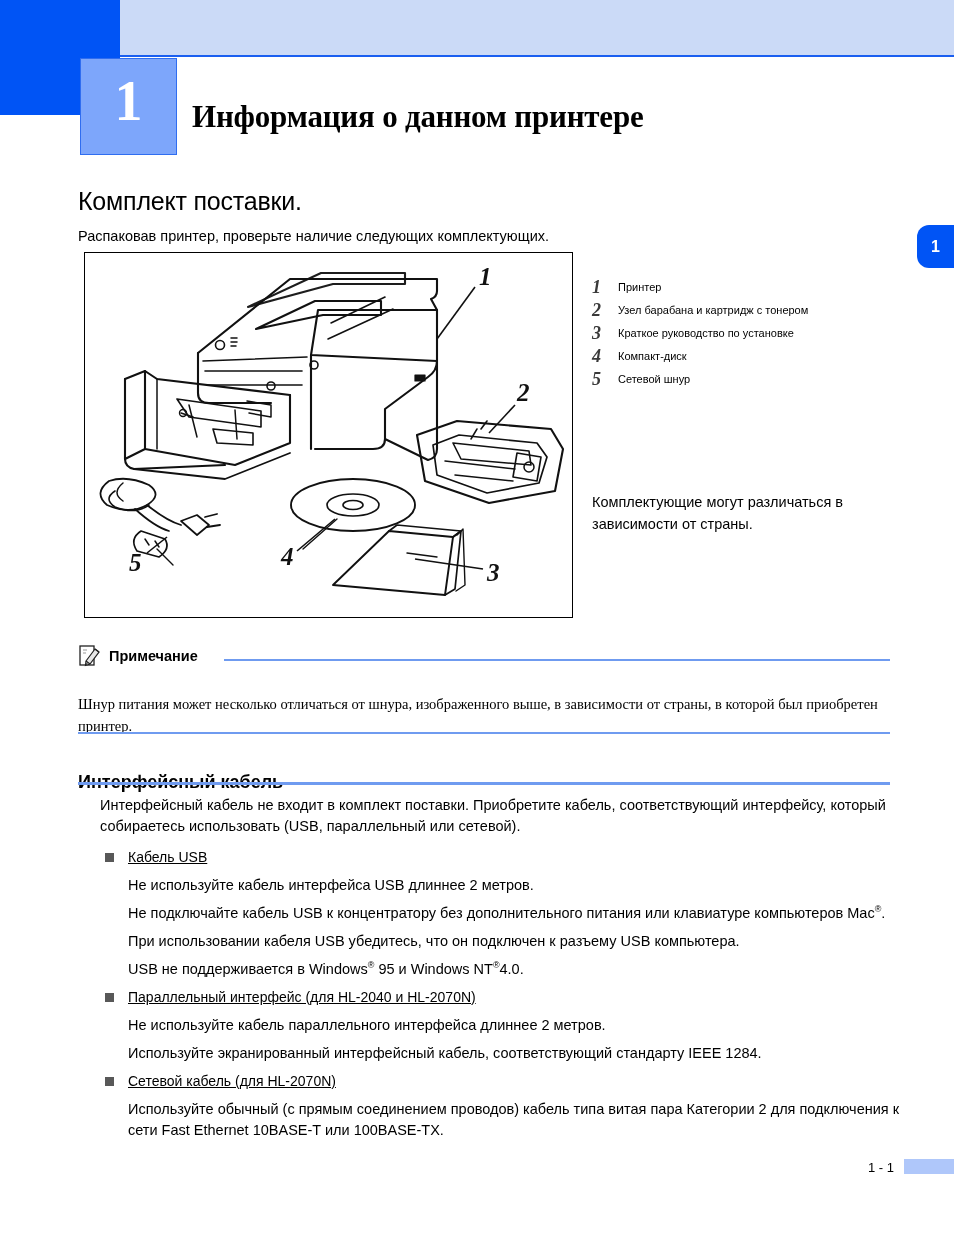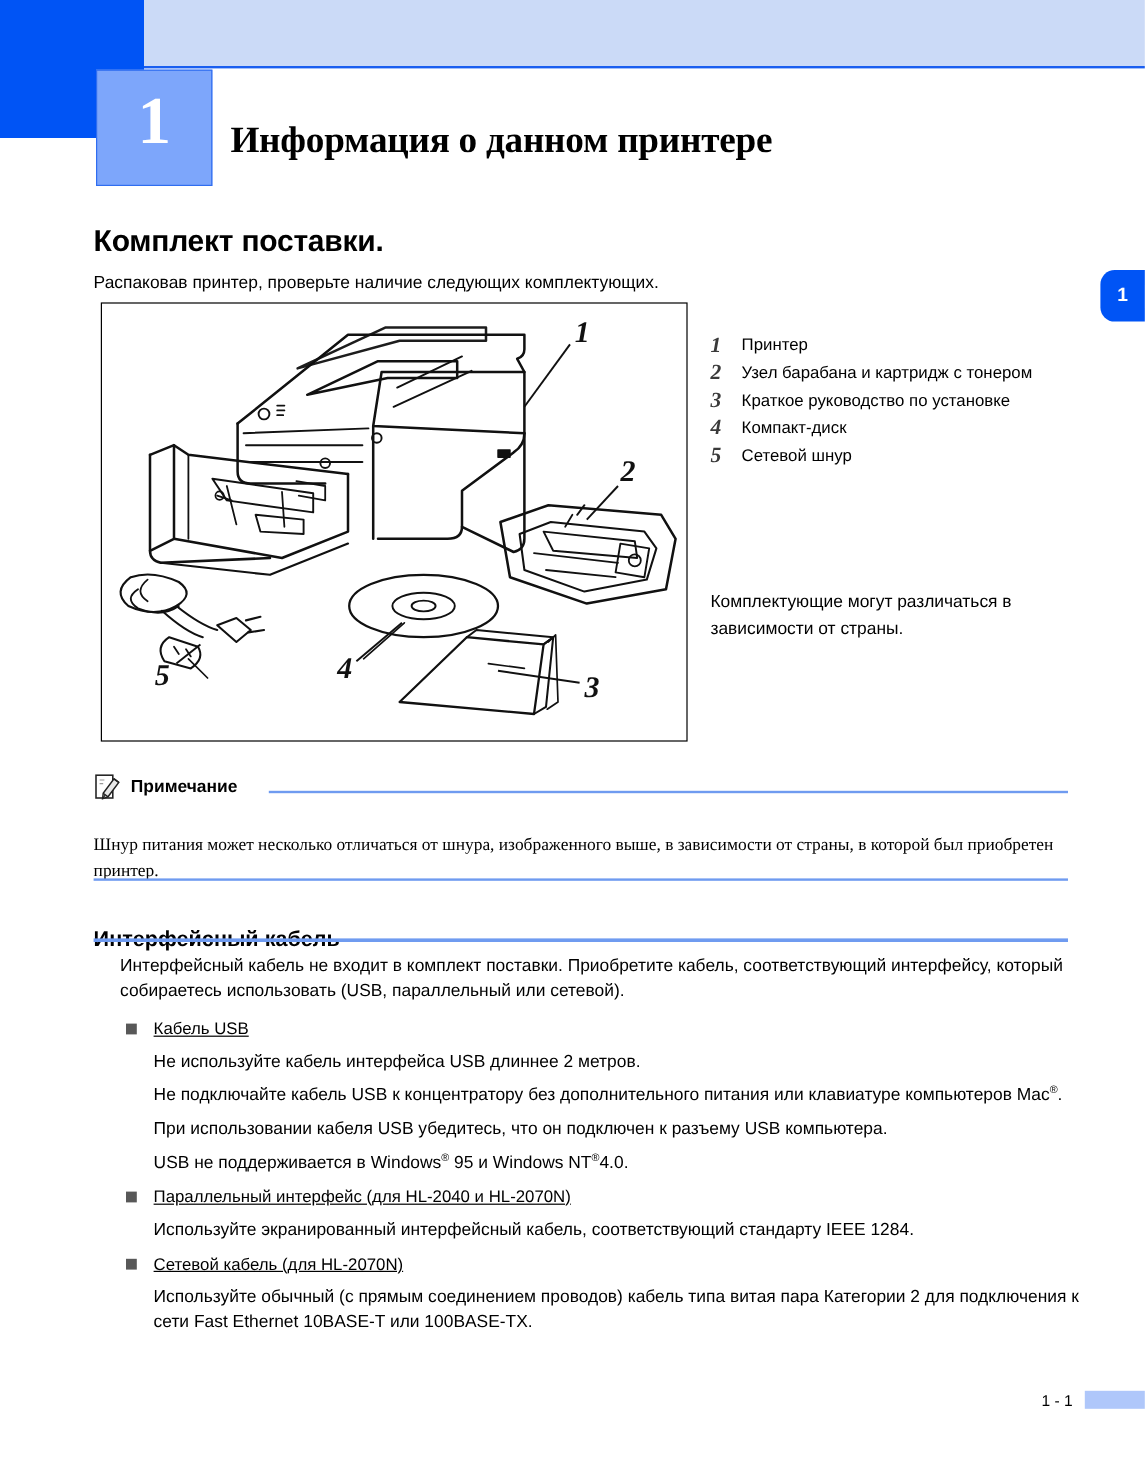--- a/index.html
+++ b/index.html
@@ -97,21 +97,21 @@
     align-items: center;
     justify-content: center;
   }
 
   
   .h1-section {
     position: absolute;
     left: 78px;
     top: 166px;
     font-size: 25px;
-    font-weight: bold;
+    font-weight: normal;
     letter-spacing: -0.2px;
   }
   .intro-line {
     position: absolute;
     left: 78px;
     top: 213px;
     font-size: 14.5px;
   }
 
   
@@ -144,21 +144,21 @@
     width: 26px;
     flex: 0 0 26px;
     font-family: "Liberation Serif", serif;
     font-style: italic;
     font-weight: bold;
     font-size: 18px;
     line-height: 22px;
     color: #3a3a3a;
   }
   .legend-label {
-    font-size: 14px;
+    font-size: 11px;
     line-height: 22px;
   }
   .legend-note {
     position: absolute;
     left: 592px;
     top: 476px;
     width: 330px;
     font-size: 14.5px;
     line-height: 22px;
   }
@@ -458,20 +458,21 @@
   </p>
   <p class="sub-line">Не используйте кабель интерфейса USB длиннее 2 метров.</p>
   <p class="sub-line">Не подключайте кабель USB к концентратору без дополнительного питания или клавиатуре компьютеров Mac<sup class="reg">®</sup>.</p>
   <p class="sub-line">При использовании кабеля USB убедитесь, что он подключен к разъему USB компьютера.</p>
   <p class="sub-line">USB не поддерживается в Windows<sup class="reg">®</sup> 95 и Windows NT<sup class="reg">®</sup>4.0.</p>
 
   <p class="bullet-row">
     <span class="bullet-sq"></span>
     <span>Параллельный интерфейс (для HL-2040 и HL-2070N)</span>
   </p>
+  <p class="sub-line">Не используйте кабель параллельного интерфейса длиннее 2 метров.</p>
   <p class="sub-line">Используйте экранированный интерфейсный кабель, соответствующий стандарту IEEE 1284.</p>
 
   <p class="bullet-row">
     <span class="bullet-sq"></span>
     <span>Сетевой кабель (для HL-2070N)</span>
   </p>
   <p class="sub-line">Используйте обычный (с прямым соединением проводов) кабель типа витая пара Категории 2 для подключения к сети Fast Ethernet 10BASE-T или 100BASE-TX.</p>
 </div>
 
 <div class="footer-page">1 - 1</div>

